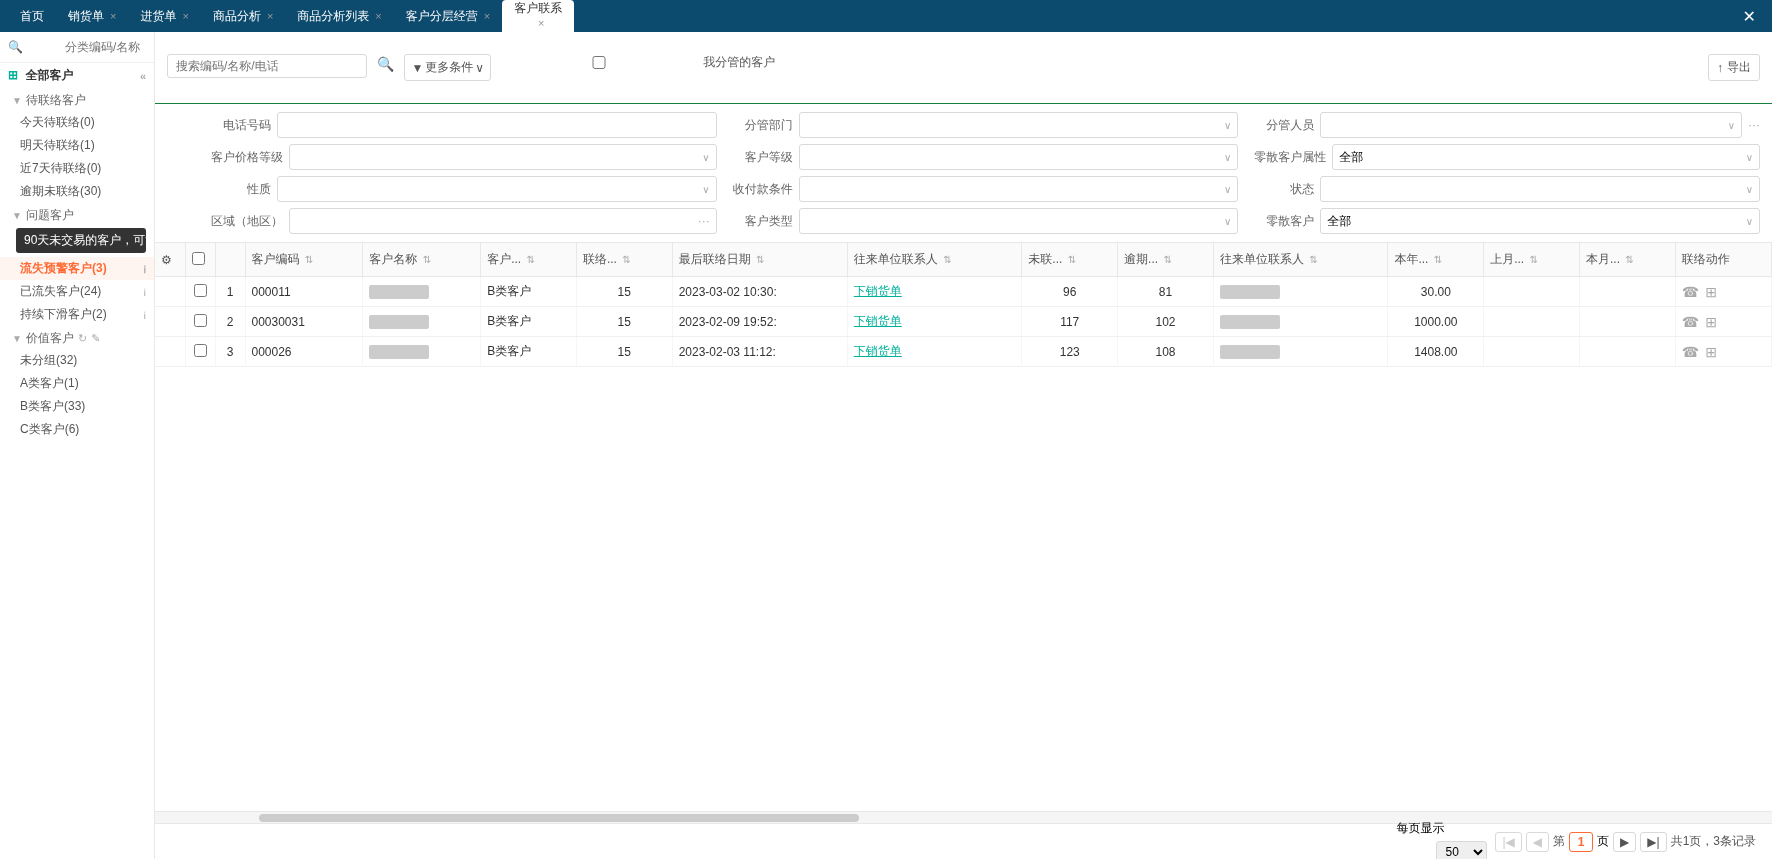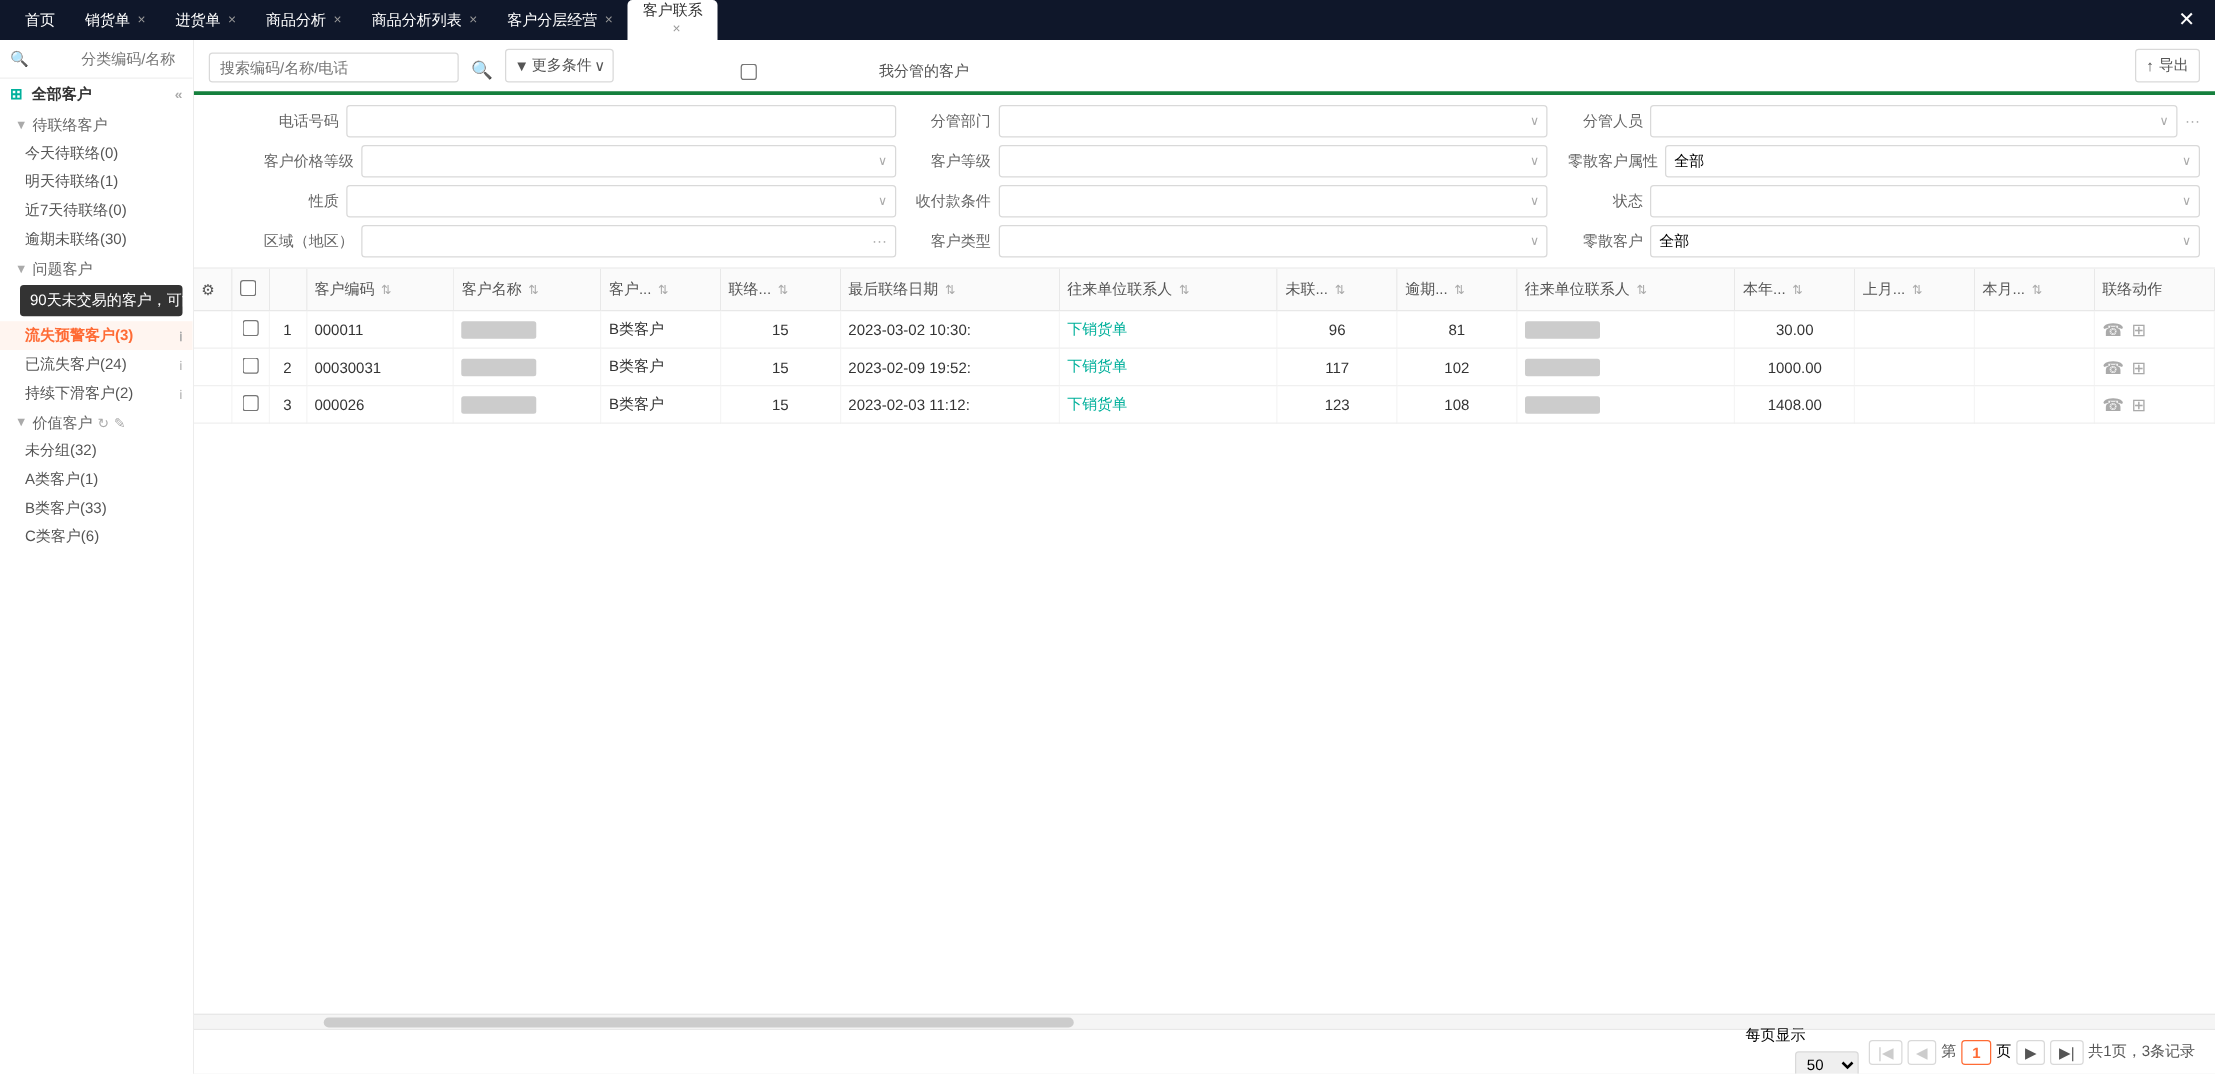--- a/index.html
+++ b/index.html
@@ -1,21 +1,21 @@
 <!DOCTYPE html>
 <html><head>
   <meta charset="utf-8">
   <style>
     * { box-sizing: border-box; margin: 0; padding: 0; font-family: 'Microsoft YaHei', Arial, sans-serif; font-size: 12px; }
     body { background: #f5f5f5; overflow: hidden; width: 1772px; height: 859px; }
 
     
     .top-nav {
       display: flex; align-items: center;
-      background: #0f172a;
+      background: #0c4a6e;
       height: 32px; padding: 0 8px;
       color: white;
     }
     .top-nav .nav-item {
       padding: 0 12px; height: 32px; display: flex; align-items: center;
       cursor: pointer; white-space: nowrap; position: relative;
       font-size: 13px;
     }
     .top-nav .nav-item.active {
       background: white; color: #333;
@@ -87,23 +87,23 @@
     }
 
     
     .content-area {
       flex: 1; display: flex; flex-direction: column;
       overflow: hidden;
     }
 
     
     .toolbar {
-      padding: 7px 12px; background: white;
-      border-bottom: 3px solid #15803d;
-      display: flex; align-items: flex-end; gap: 8px;
+      padding: 22px 12px; background: white;
+      border-bottom: 1px solid #15803d;
+      display: flex; align-items: flex-start; gap: 8px;
     }
     .toolbar input {
       border: 1px solid #d9d9d9; border-radius: 3px;
       padding: 4px 8px; width: 200px; outline: none;
       font-size: 12px;
     }
     .search-btn {
       background: none; border: none; cursor: pointer;
       color: #ff6b35; font-size: 14px; padding: 2px;
     }
@@ -170,21 +170,21 @@
       color: #555; font-weight: normal; white-space: nowrap;
       position: sticky; top: 0; z-index: 1;
     }
     .data-table th .sort-icon { color: #aaa; font-size: 10px; margin-left: 2px; }
     .data-table td {
       border-bottom: 1px solid #f0f0f0;
       border-right: 1px solid #f5f5f5;
       padding: 6px 6px; color: #333;
       white-space: nowrap;
     }
-    .data-table .link-text { color: #00b09b; cursor: pointer; }
+    .data-table .link-text { color: #00b09b; text-decoration: underline; cursor: pointer; }
     .data-table .num-col { text-align: center; }
     .data-table .blurred {
       display: inline-block;
       background: #ccc; border-radius: 2px;
       color: transparent; font-size: 12px;
       min-width: 60px; height: 14px;
     }
     .action-icons { display: flex; gap: 6px; align-items: center; }
     .action-icon { color: #aaa; cursor: pointer; font-size: 14px; }
 

